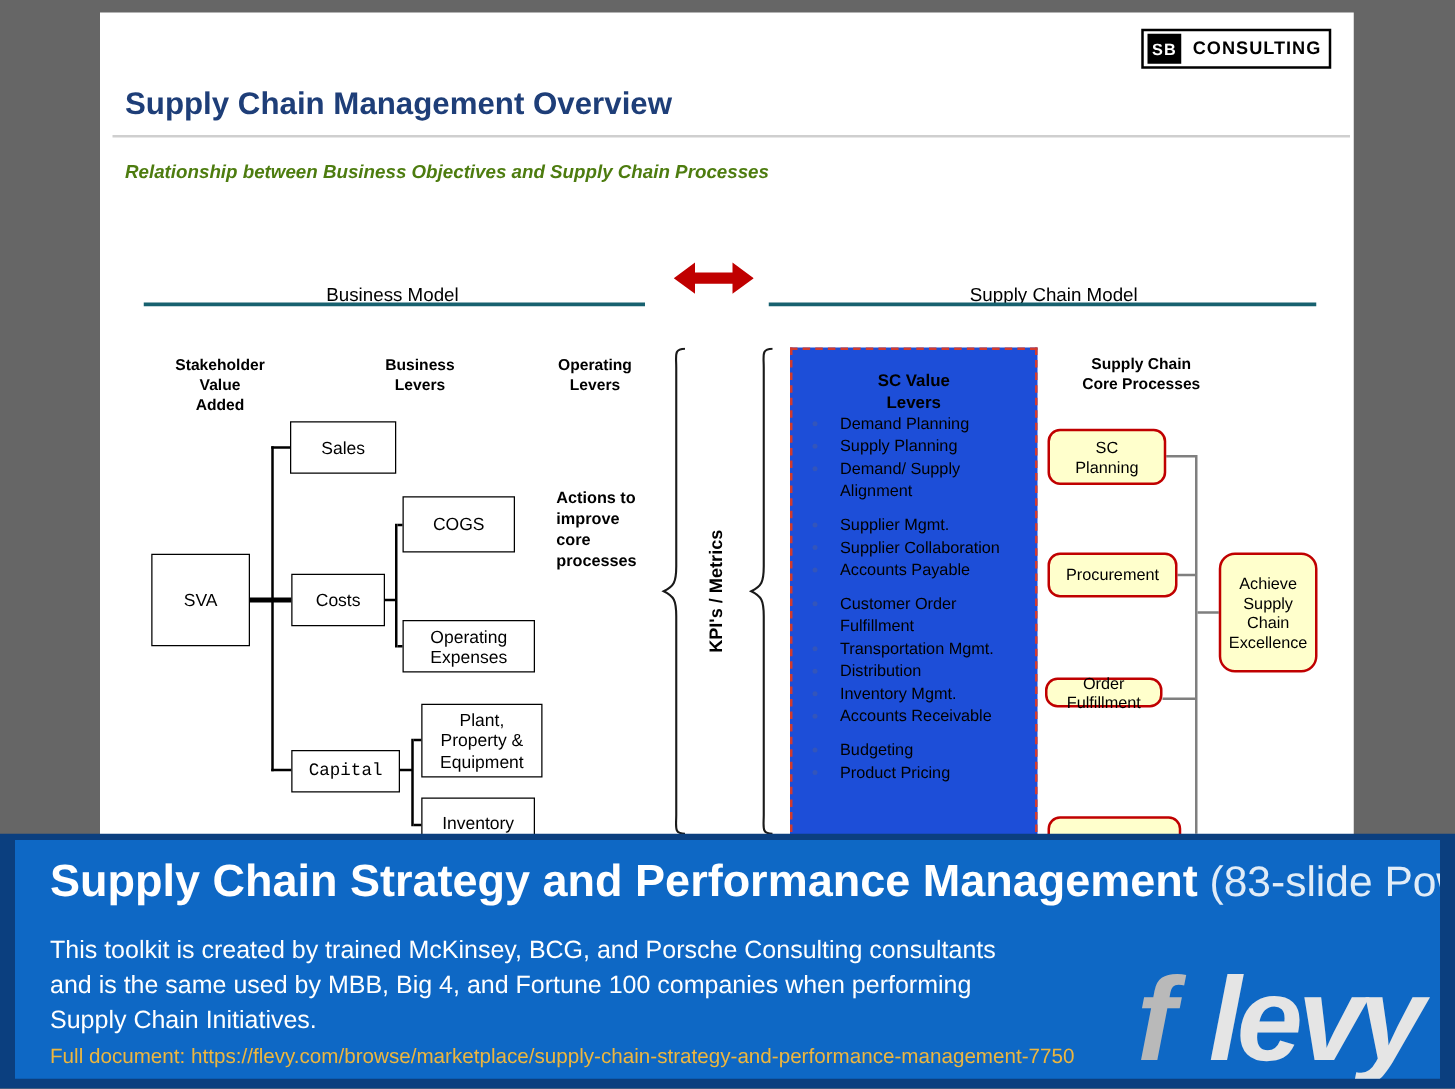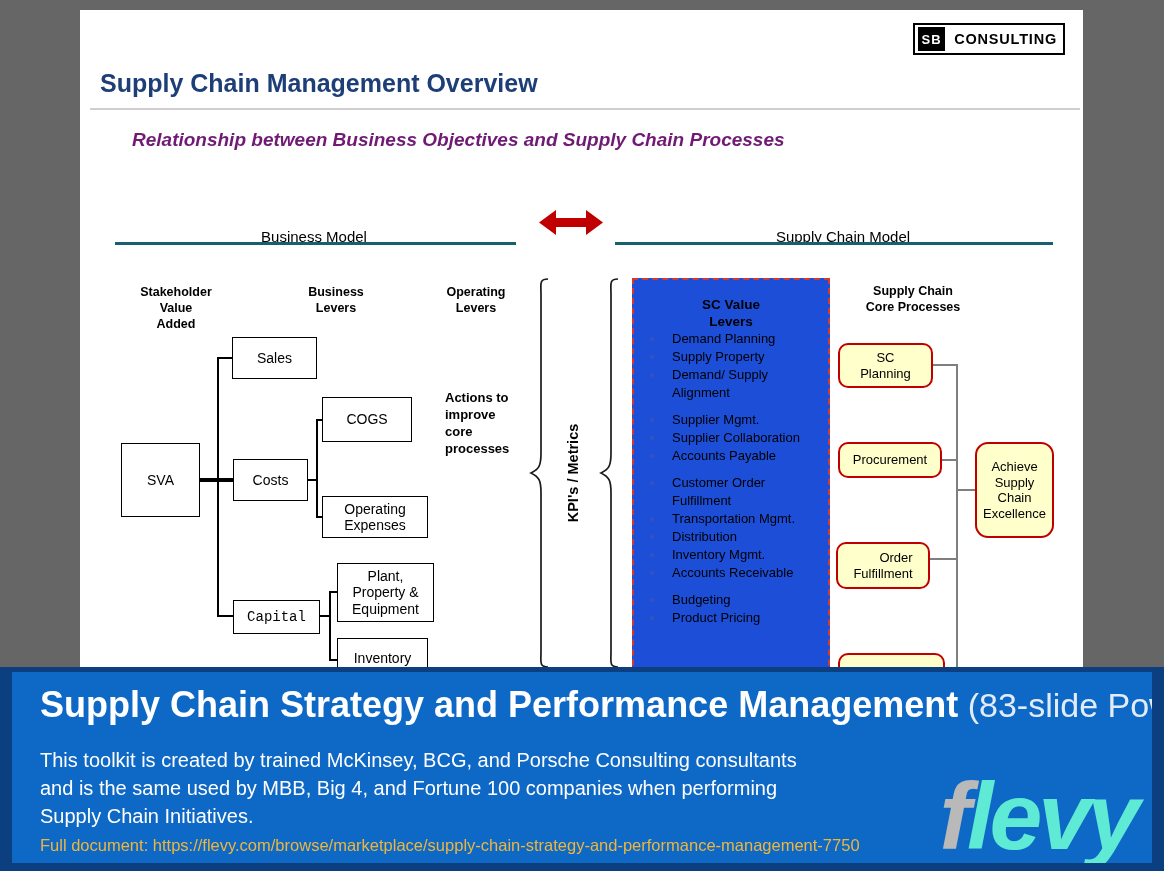--- a/index.html
+++ b/index.html
@@ -11,21 +11,21 @@
            background:#ffffff; z-index:1; }
 
   .sb-logo { position:absolute; left:833px; top:13px; width:152px; height:32px;
              border:2px solid #000; background:#fff; display:flex; align-items:center; padding:2px 6px 2px 3px; }
   .sb-badge { background:#000; color:#fff; font-weight:bold; font-size:13px;
               width:32px; height:24px; display:flex; align-items:center; justify-content:center; letter-spacing:1px; }
   .sb-text { font-weight:bold; font-size:14.5px; letter-spacing:0.8px; margin-left:9px; color:#000; }
 
   .slide-title { position:absolute; left:20px; top:59px; font-size:25px; font-weight:bold; color:#1e3e78; white-space:nowrap; }
   .title-divider { position:absolute; left:10px; top:98px; width:990px; height:2px; background:#cfcfcf; }
-  .slide-subtitle { position:absolute; left:20px; top:119px; font-size:19px; font-weight:bold; font-style:italic; color:#701a75; white-space:nowrap;margin-left:32px; }
+  .slide-subtitle { position:absolute; left:20px; top:119px; font-size:15px; font-weight:bold; font-style:italic; color:#4d7c0f; white-space:nowrap; }
 
   .model-header { position:absolute; top:218px; font-size:15px; font-weight:normal; color:#000; text-align:center; white-space:nowrap; }
   .bm-header { left:134px; width:200px; }
   .scm-header { left:633px; width:260px; }
   .model-underline { position:absolute; top:232px; height:3px; background:#17616f; }
   .bm-underline { left:35px; width:401px; }
   .scm-underline { left:535px; width:438px; }
   .arrow-wrap { position:absolute; left:459px; top:199px; width:64px; height:27px; }
 
   .col-header { position:absolute; font-size:12.5px; font-weight:bold; color:#000;
@@ -66,21 +66,21 @@
   .banner-inner { position:absolute; left:12px; top:5px; width:1140px; height:191px;
                   background:#0e68c5; overflow:hidden; }
   .banner-title { position:absolute; left:28px; top:12px; font-size:36px; color:#fff; white-space:nowrap; }
   .banner-title .t-bold { font-weight:bold; }
   .banner-title .t-rest { font-weight:normal; opacity:0.88; font-size:34px; }
   .banner-body { position:absolute; left:28px; top:74px; font-size:20px; line-height:28px; color:#fff; }
   .banner-url { position:absolute; left:28px; top:164px; font-size:16.5px; color:#edb63e; white-space:nowrap; }
   .flevy { position:absolute; right:16px; bottom:2px; font-size:95px; font-weight:bold; font-style:italic;
            letter-spacing:-4px; line-height:90px; white-space:nowrap; }
   .flevy .f-gray { color:#b9b9b9; }
-  .flevy .f-white { color:#5eead4; }
+  .flevy .f-white { color:#e5e5e5;margin-left:30px; }
 </style>
 </head>
 <body>
 
 <div class="slide">
 
   <div class="sb-logo">
     <span class="sb-badge">SB</span>
     <span class="sb-text">CONSULTING</span>
   </div>
@@ -155,21 +155,21 @@
     <div class="value-title">SC Value
 Levers</div>
     <div class="vl-list">
         <div class="vl-group">
           <div class="vl-item">
             <span class="vl-bullet"></span>
             <span class="vl-text">Demand Planning</span>
           </div>
           <div class="vl-item">
             <span class="vl-bullet"></span>
-            <span class="vl-text">Supply Property</span>
+            <span class="vl-text">Supply Planning</span>
           </div>
           <div class="vl-item">
             <span class="vl-bullet"></span>
             <span class="vl-text">Demand/ Supply Alignment</span>
           </div>
         </div>
         <div class="vl-group">
           <div class="vl-item">
             <span class="vl-bullet"></span>
             <span class="vl-text">Supplier Mgmt.</span>
@@ -223,21 +223,21 @@
 
   <div class="gconn" style="left:876px; top:354px; width:2px;  height:303px;"></div>
   <div class="gconn" style="left:853px; top:354px; width:23px; height:2px;"></div>
   <div class="gconn" style="left:862px; top:449px; width:14px; height:2px;"></div>
   <div class="gconn" style="left:850px; top:548px; width:26px; height:2px;"></div>
   <div class="gconn" style="left:878px; top:479px; width:17px; height:2px;"></div>
 
   <div class="pbox" style="left:758px; top:333px; width:95px;  height:45px;">SC
 Planning</div>
   <div class="pbox" style="left:758px; top:432px; width:104px; height:36px;">Procurement</div>
-  <div class="pbox" style="left:756px; top:532px; width:94px;  height:47px;text-align:right;">Order
+  <div class="pbox" style="left:756px; top:532px; width:94px;  height:24px;">Order
 Fulfillment</div>
   <div class="pbox" style="left:758px; top:643px; width:107px; height:40px;"></div>
   <div class="pbox" style="left:895px; top:432px; width:79px;  height:96px; border-radius:13px;">Achieve
 Supply
 Chain
 Excellence</div>
 
 </div>
 
 <div class="banner">

